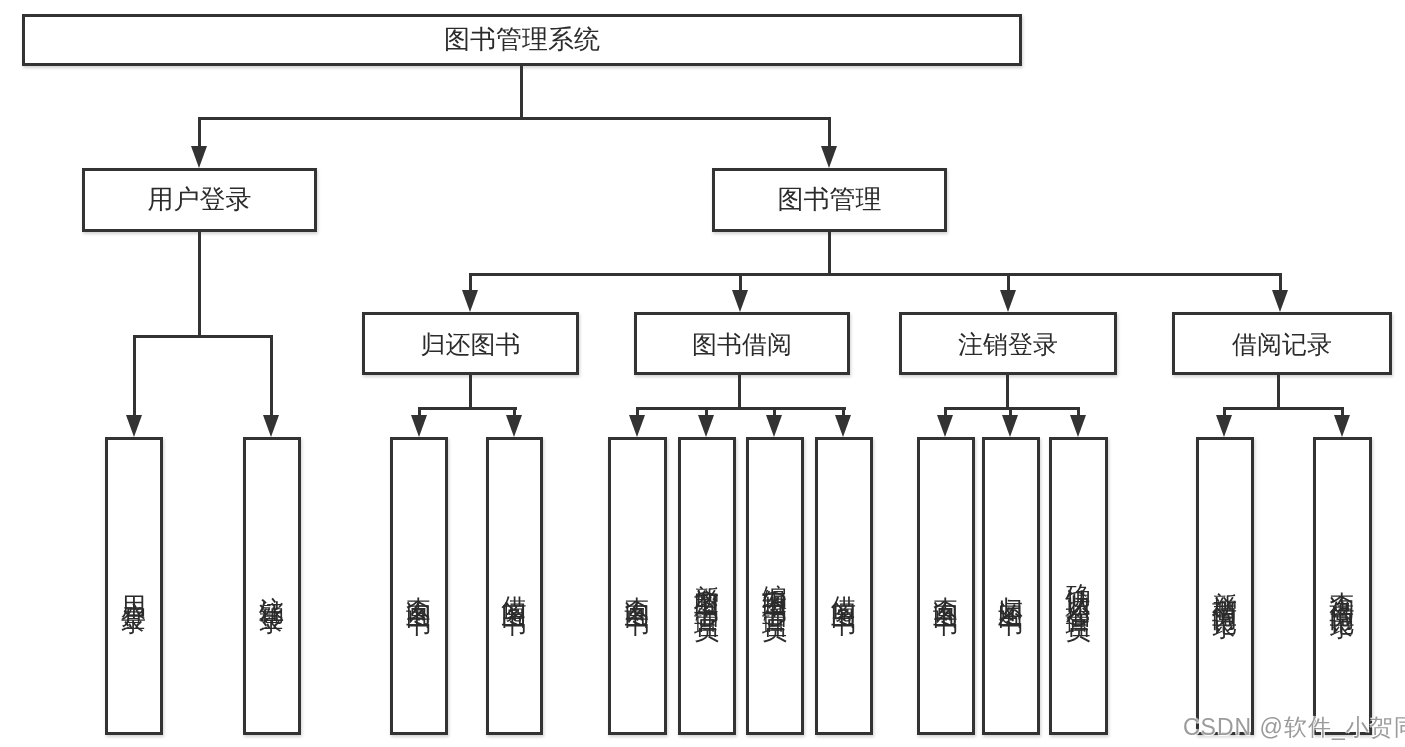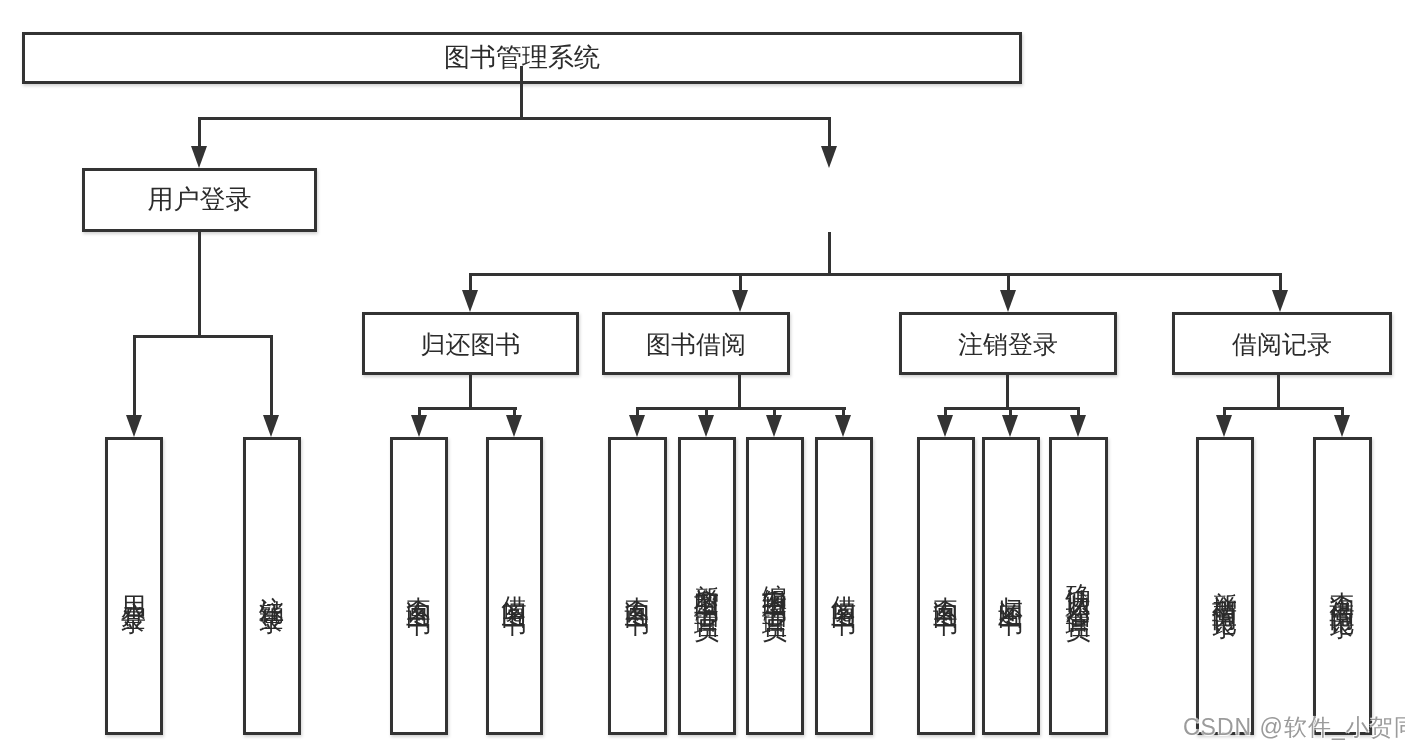--- a/index.html
+++ b/index.html
@@ -22,21 +22,21 @@
     position:absolute;
     box-sizing:border-box;
     border:3px solid var(--line);
     background:var(--box-bg);
     display:flex;align-items:center;justify-content:center;
     font-size:25px;
     line-height:1.2;
     box-shadow:1px 2px 3px rgba(0,0,0,0.18);
     white-space:nowrap;
   }
-  .lvl1{font-size:26px;margin-top:18px;}
+  .lvl1{font-size:26px;}
   .lvl2{font-size:26px;}
   .vbox span{
     writing-mode:vertical-lr;
     text-orientation:mixed;
     letter-spacing:5px;
   }
   .h{position:absolute;height:3px;background:var(--line);}
   .v{position:absolute;width:3px;background:var(--line);}
   .head{
     position:absolute;width:0;height:0;
@@ -67,20 +67,23 @@
   <div class="v" style="left:520px;top:66px;height:54px"></div>
   <div class="h" style="left:198px;top:117px;width:633px"></div>
   <div class="v" style="left:198px;top:120px;height:26px"></div>
   <div class="head" style="left:191px;top:146px"></div>
   <div class="v" style="left:828px;top:120px;height:26px"></div>
   <div class="head" style="left:821px;top:146px"></div>
 
   <div class="box lvl2" style="left:82px;top:168px;width:235px;height:64px">
     <span>用户登录</span>
   </div>
+  <div class="box lvl2" style="left:712px;top:168px;width:235px;height:64px">
+    <span>图书管理</span>
+  </div>
 
   <div class="v" style="left:198px;top:232px;height:106px"></div>
   <div class="h" style="left:133px;top:335px;width:140px"></div>
   <div class="v" style="left:133px;top:338px;height:77px"></div>
   <div class="head" style="left:126px;top:415px"></div>
   <div class="v" style="left:270px;top:338px;height:77px"></div>
   <div class="head" style="left:263px;top:415px"></div>
 
   <div class="v" style="left:828px;top:232px;height:44px"></div>
   <div class="h" style="left:469px;top:273px;width:813px"></div>
@@ -89,21 +92,21 @@
   <div class="v" style="left:739px;top:276px;height:14px"></div>
   <div class="head" style="left:732px;top:290px"></div>
   <div class="v" style="left:1007px;top:276px;height:14px"></div>
   <div class="head" style="left:1000px;top:290px"></div>
   <div class="v" style="left:1279px;top:276px;height:14px"></div>
   <div class="head" style="left:1272px;top:290px"></div>
 
   <div class="box" style="left:362px;top:312px;width:217px;height:63px">
     <span>归还图书</span>
   </div>
-  <div class="box" style="left:602px;top:312px;width:188px;height:63px">
+  <div class="box" style="left:634px;top:312px;width:216px;height:63px">
     <span>图书借阅</span>
   </div>
   <div class="box" style="left:899px;top:312px;width:218px;height:63px">
     <span>注销登录</span>
   </div>
   <div class="box" style="left:1172px;top:312px;width:220px;height:63px">
     <span>借阅记录</span>
   </div>
 
   <div class="v" style="left:469px;top:375px;height:35px"></div>

